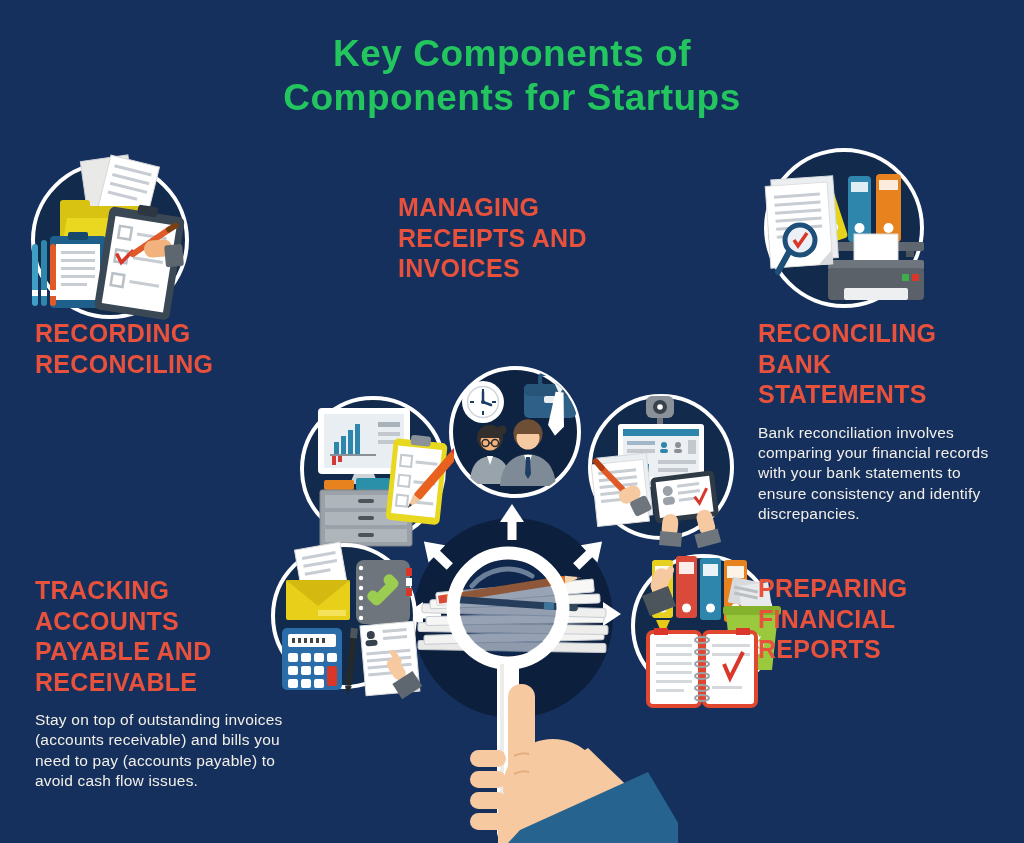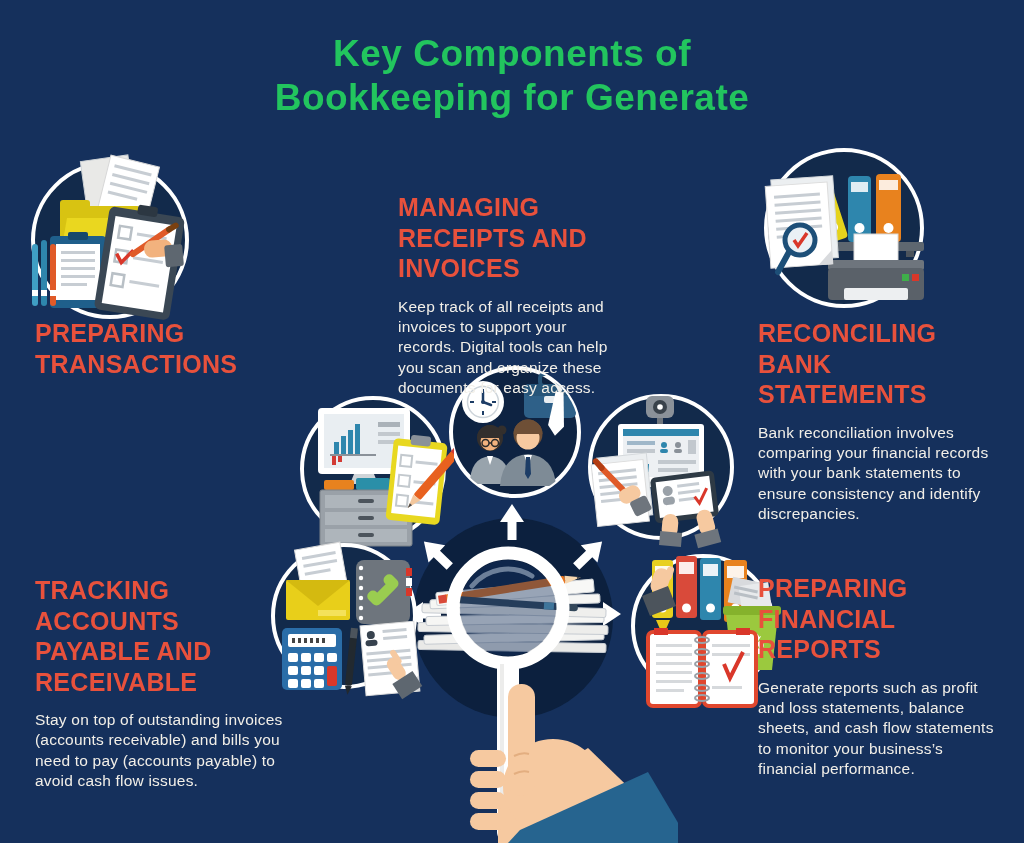--- a/index.html
+++ b/index.html
@@ -19,21 +19,21 @@
   #sec-preparing h2{width:230px;}
   .ill{position:absolute;}
 </style>
 </head>
 <body>
 
 <div class="canvas">
 
   <div class="title">
     <div>Key Components of</div>
-    <div>Bookkeeping for Generate</div>
+    <div>Components for Startups</div>
   </div>
 
   <svg class="ill" style="left:348px;top:500px;" width="330" height="343" viewBox="0 0 330 343">
     <defs>
       <g id="arw">
           <polygon points="0,-21 12,-3 4.5,-3 4.5,15 -4.5,15 -4.5,-3 -12,-3" fill="#FFFFFF"></polygon>
         </g>
     </defs>
     <circle cx="165" cy="118" r="100" fill="#0C203E"></circle>
     <use href="#arw" transform="translate(164,25)"></use>
@@ -465,36 +465,34 @@
       <ellipse cx="54" cy="14" rx="7" ry="3" fill="none" stroke="#9AA1A8" stroke-width="2"></ellipse>
       <ellipse cx="54" cy="26" rx="7" ry="3" fill="none" stroke="#9AA1A8" stroke-width="2"></ellipse>
       <ellipse cx="54" cy="38" rx="7" ry="3" fill="none" stroke="#9AA1A8" stroke-width="2"></ellipse>
       <ellipse cx="54" cy="50" rx="7" ry="3" fill="none" stroke="#9AA1A8" stroke-width="2"></ellipse>
       <ellipse cx="54" cy="62" rx="7" ry="3" fill="none" stroke="#9AA1A8" stroke-width="2"></ellipse>
       <ellipse cx="54" cy="72" rx="7" ry="3" fill="none" stroke="#9AA1A8" stroke-width="2"></ellipse>
     </g>
   </svg>
 
   <div class="sec" id="sec-recording">
-    <h2>PREPARING TRANSACTIONS</h2>
+    <h2>RECORDING RECONCILING</h2>
   </div>
 
   <div class="sec" id="sec-managing">
     <h2>MANAGING RECEIPTS AND INVOICES</h2>
-    <p>Keep track of all receipts and invoices to support your records. Digital tools can help you scan and organize these documents for easy access.</p>
   </div>
 
   <div class="sec" id="sec-reconciling">
     <h2>RECONCILING BANK STATEMENTS</h2>
     <p>Bank reconciliation involves comparing your financial records with your bank statements to ensure consistency and identify discrepancies.</p>
   </div>
 
   <div class="sec" id="sec-tracking">
     <h2>TRACKING ACCOUNTS PAYABLE AND RECEIVABLE</h2>
     <p>Stay on top of outstanding invoices (accounts receivable) and bills you need to pay (accounts payable) to avoid cash flow issues.</p>
   </div>
 
   <div class="sec" id="sec-preparing">
     <h2>PREPARING FINANCIAL REPORTS</h2>
-    <p>Generate reports such as profit and loss statements, balance sheets, and cash flow statements to monitor your business’s financial performance.</p>
   </div>
 
 </div>
 
 </body></html>

